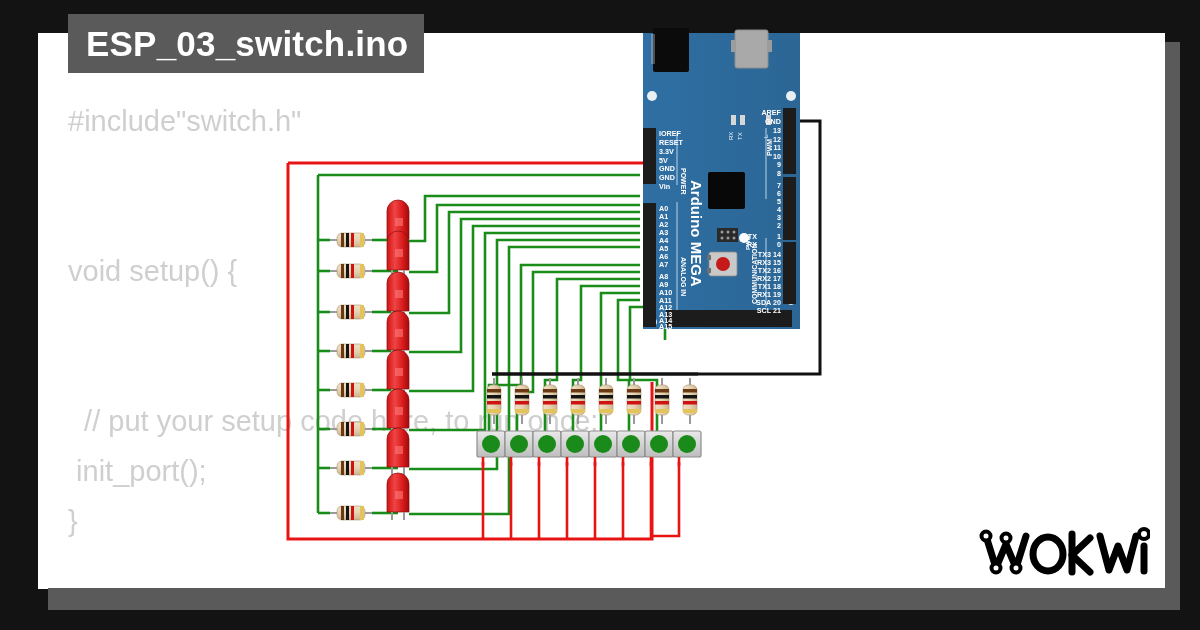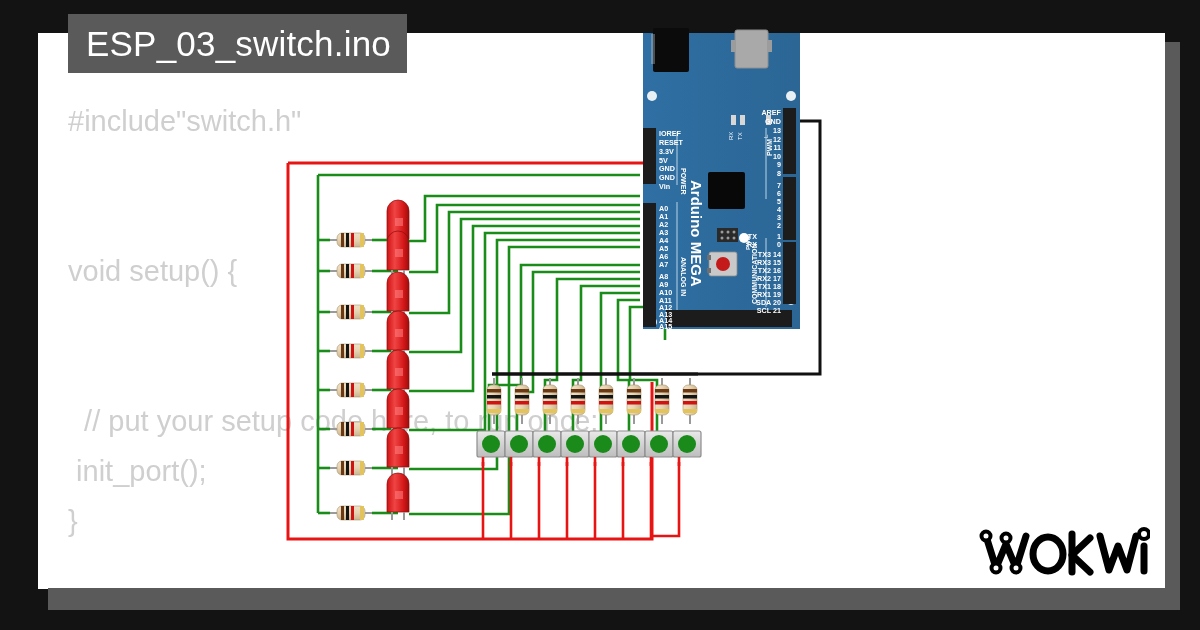--- a/index.html
+++ b/index.html
@@ -32,21 +32,21 @@
     padding: 0 16px 0 18px;
     background: #5a5a5a;
     display: flex; align-items: center;
     z-index: 40;
   }
   .title-chip span {
     color: #fff;
     font-size: 35px;
     letter-spacing: .2px;
     white-space: nowrap;
-    font-weight: 400;
+    font-weight: 700;
   }
 
   
   .code {
     position: absolute; left: 68px; top: 96px;
     width: 660px;
     color: #cfcfcf;
     font-size: 29px;
     line-height: 50px;
     white-space: pre;

